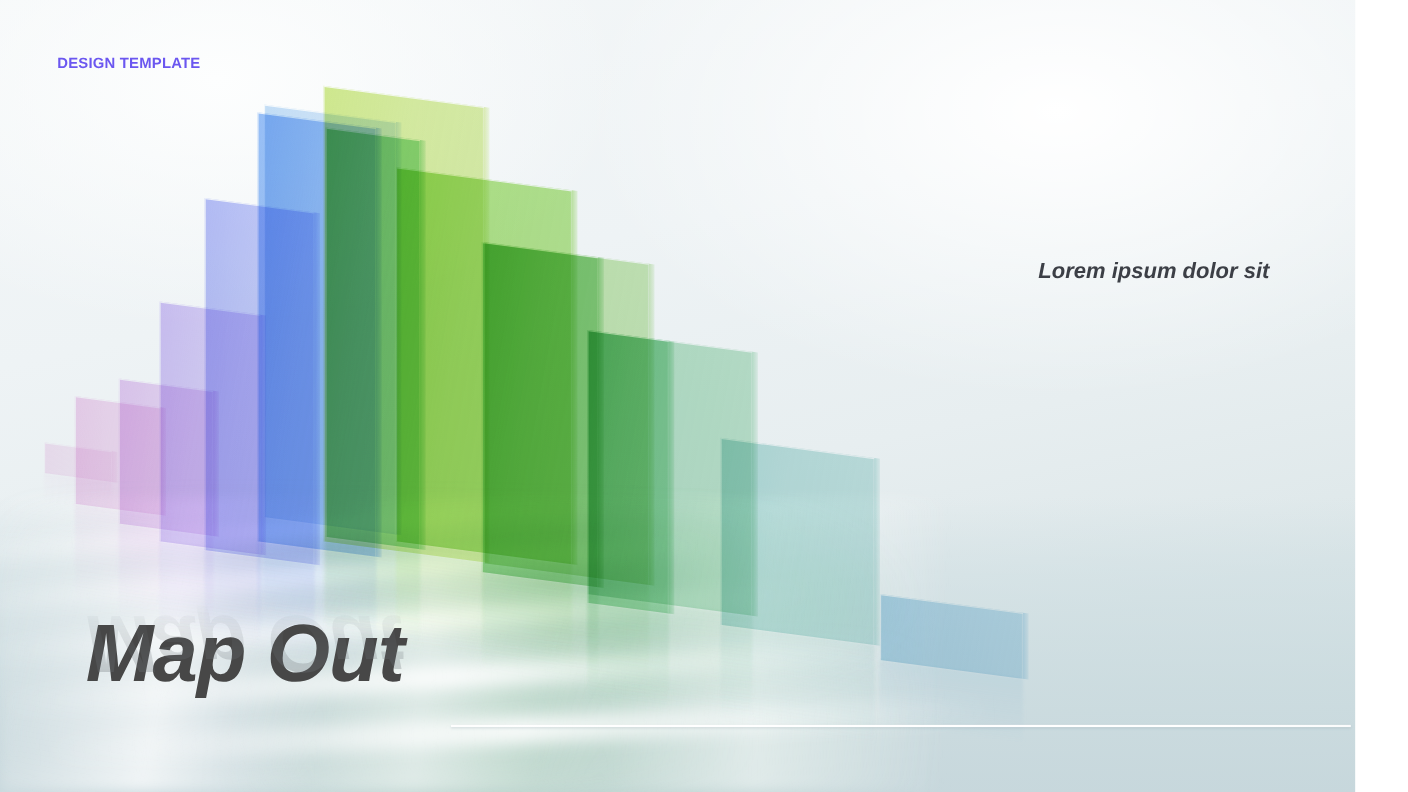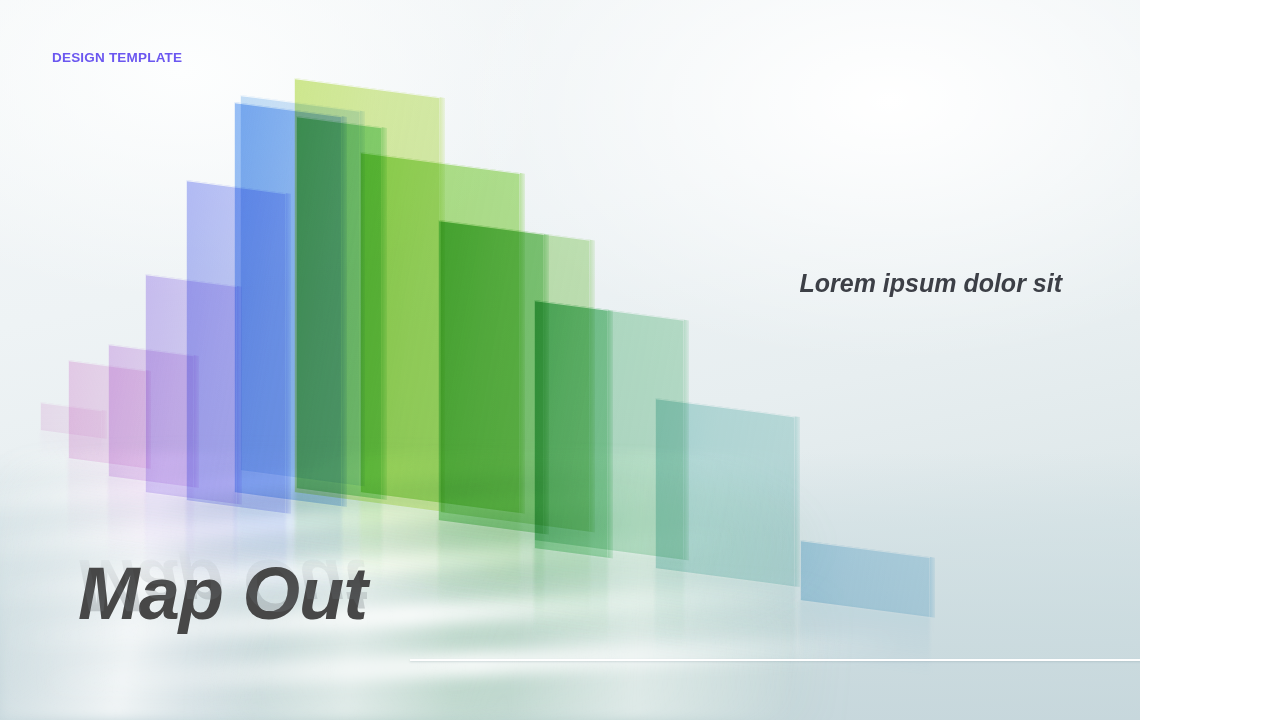--- a/index.html
+++ b/index.html
@@ -4,21 +4,21 @@
 <style>
   * { margin:0; padding:0; box-sizing:border-box; }
   html,body { width:1280px; height:720px; overflow:hidden; }
   body {
     font-family:"Liberation Sans", sans-serif;
     background:#ffffff;
     position:relative;
   }
   #slide {
     position:absolute; inset:0;
-    width:1140px; height:720px;
+    width:1232px; height:720px;
     overflow:hidden;
     background:
       radial-gradient(ellipse 700px 420px at 78% 14%, #ffffff 0%, rgba(255,255,255,0) 62%),
       radial-gradient(ellipse 620px 380px at 16% 10%, #fdfefe 0%, rgba(253,254,254,0) 60%),
       linear-gradient(168deg, #f4f7f8 0%, #eef3f5 34%, #e7eef0 58%, #dde7e9 78%, #d8e3e6 100%);
   }
 
   
   .floor {
     position:absolute; left:0; right:0; top:452px; bottom:0;
@@ -110,24 +110,23 @@
     opacity:.42;
     -webkit-mask-image:linear-gradient(to top, rgba(0,0,0,0) 6%, rgba(0,0,0,.85) 92%);
     mask-image:linear-gradient(to top, rgba(0,0,0,0) 6%, rgba(0,0,0,.85) 92%);
     filter:blur(.7px);
   }
   .body-block {
     position:absolute; right:78px; top:236px; width:330px;
     text-align:right;
   }
   .body-heading {
-    font-size:25px; font-weight:bold; font-style:italic;
+    font-size:20px; font-weight:bold; font-style:italic;
     color:#3c3f46; letter-spacing:0px;
     font-family:"Liberation Sans", sans-serif;
-    margin-top:33px;
   }
   .body-copy {
     margin-top:24px;
     font-size:14.6px; line-height:24px;
     color:#6e7278; letter-spacing:.1px;
     font-family:"Liberation Sans", sans-serif;
   }
   .divider {
     position:absolute; left:410px; top:659px; width:818px; height:2px;
     background:linear-gradient(90deg, rgba(255,255,255,.95), #ffffff 20%, #ffffff 86%, rgba(255,255,255,.9));

